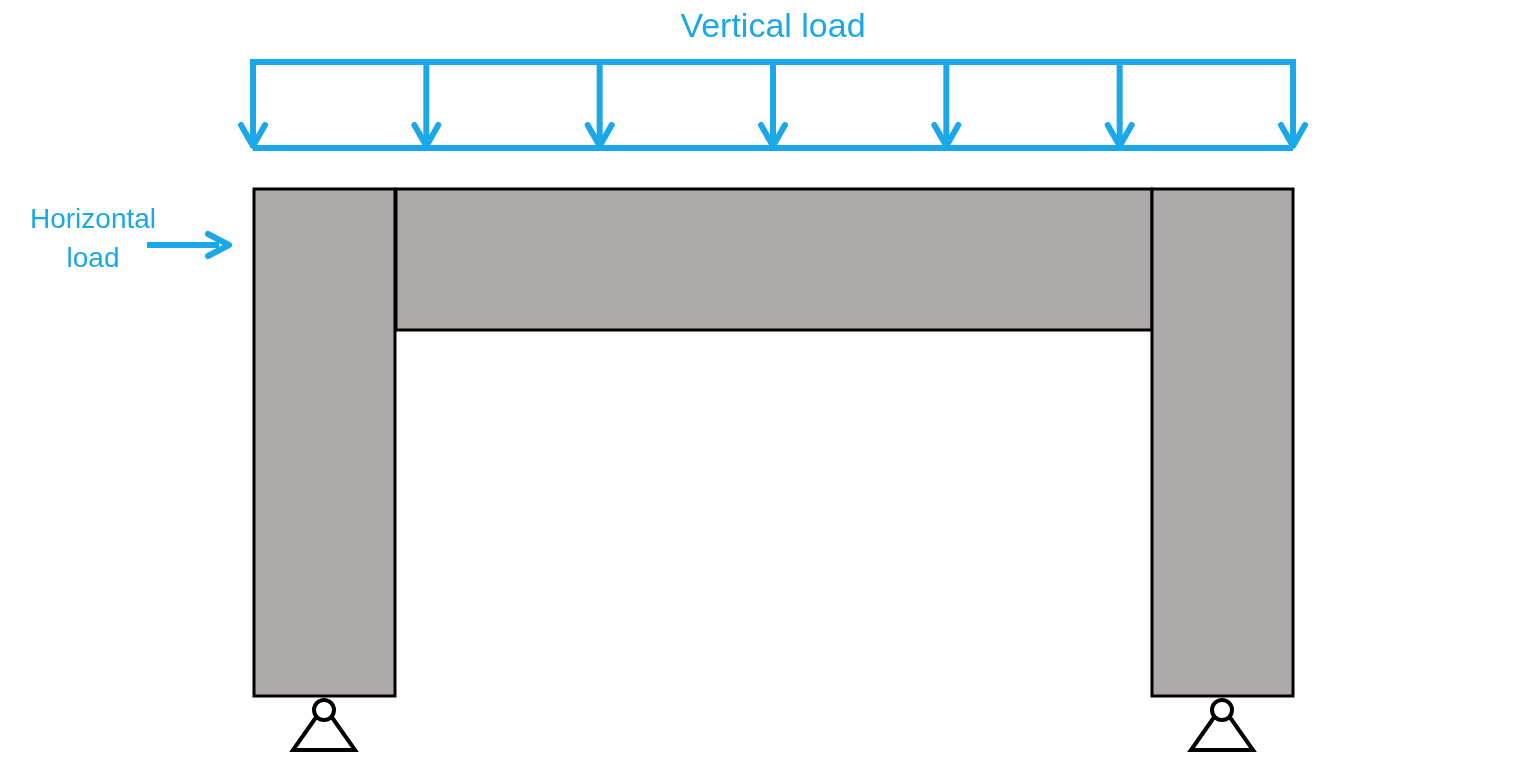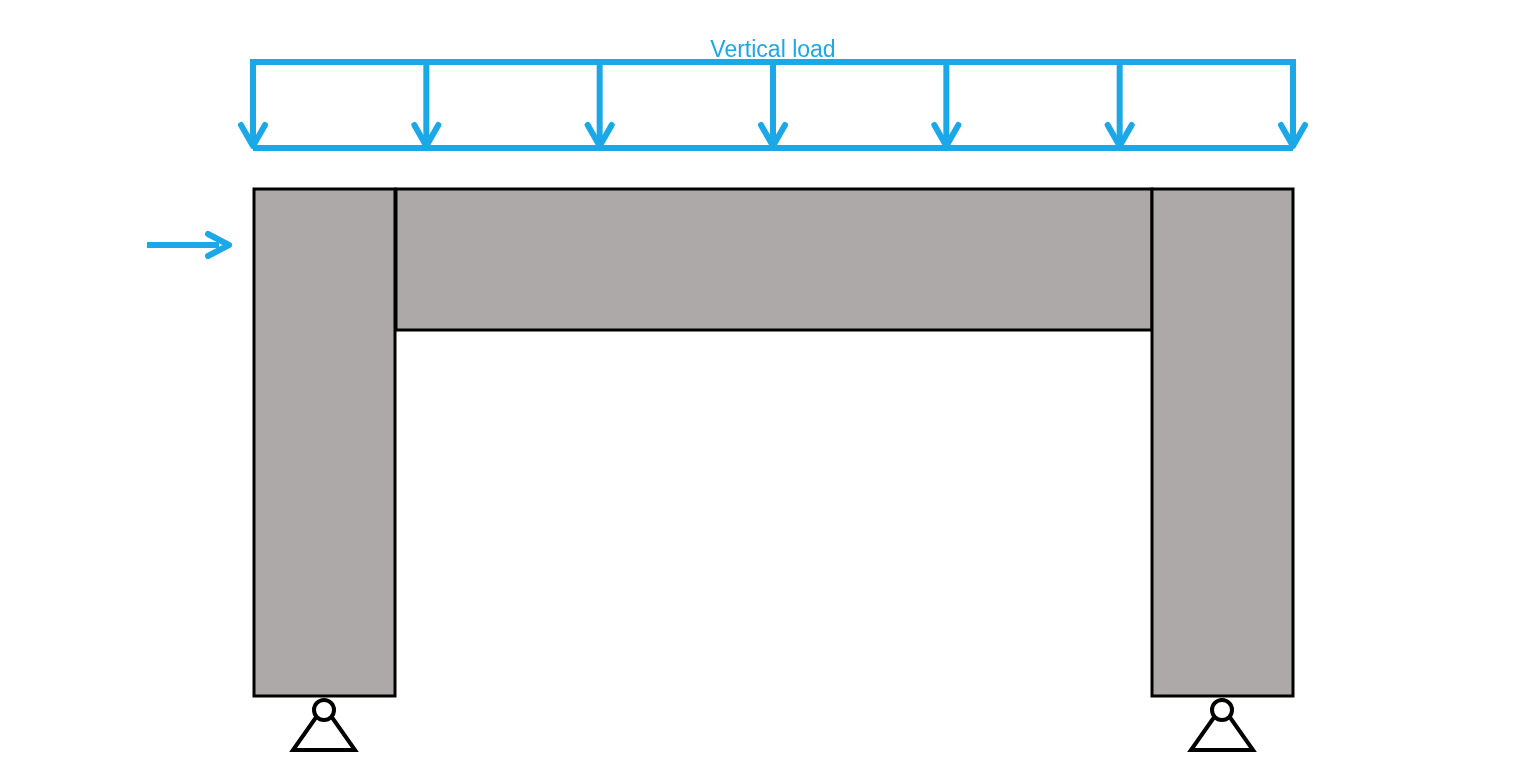--- a/index.html
+++ b/index.html
@@ -46,23 +46,23 @@
   }
   .label {
     position: absolute;
     color: var(--blue, #1BA8E8);
     font-weight: 500;
     text-align: center;
     user-select: none;
   }
   .vertical-label {
     left: 573px;
-    top: 32px;
+    top: 8px;
     width: 400px;
-    font-size: 23px;
+    font-size: 34px;
     line-height: 34px;
   }
   .horizontal-label {
     left: 10px;
     top: 199px;
     width: 166px;
     font-size: 28px;
     line-height: 39px;
   }
 </style>
@@ -125,14 +125,15 @@
     </g>
 
     <g>
       <polygon class="support-shape" stroke-width="4" points="1222,706 1191,750 1253,750"></polygon>
       <circle class="support-shape" stroke-width="4" cx="1222" cy="710" r="10"></circle>
     </g>
   </svg>
 
   <div class="label vertical-label">Vertical load</div>
 
+  <div class="label horizontal-label"><span>Horizontal</span><br><span>load</span></div>
 
 </div>
 
 </body></html>

